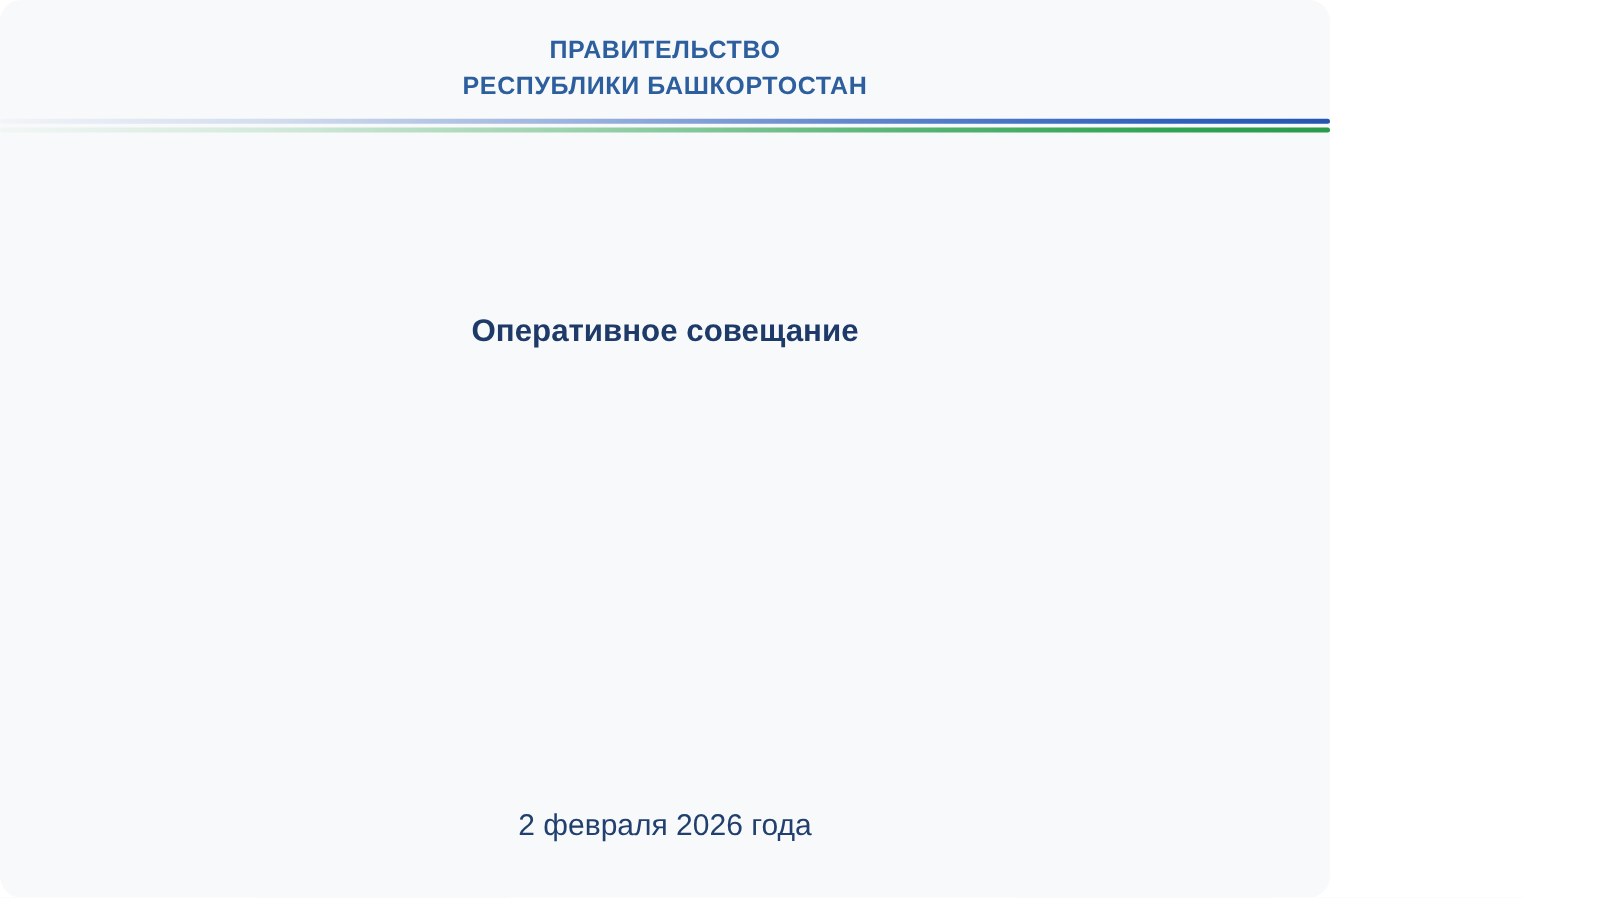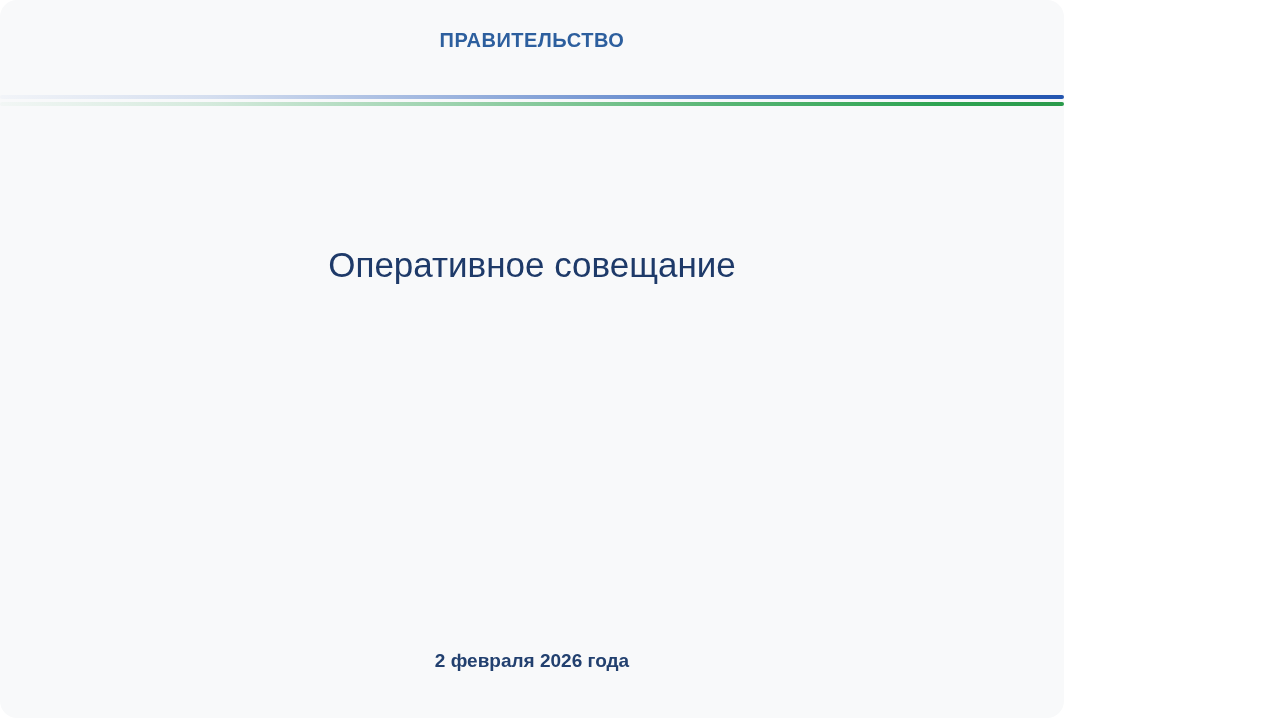--- a/index.html
+++ b/index.html
@@ -64,43 +64,44 @@
       #2a9a4b 100%);
     border-radius: 2px;
   }
   .title-block {
     position: absolute;
     top: 241px;
     left: 0;
     width: 100%;
     text-align: center;
     color: var(--title-text);
-    font-size: 35px;
+    font-size: 25px;
     line-height: 48px;
-    font-weight: normal;
+    font-weight: bold;
   }
   .footer-block {
     position: absolute;
     top: 648px;
     left: 0;
     width: 100%;
     text-align: center;
     color: var(--footer-text);
-    font-size: 19px;
+    font-size: 24px;
     line-height: 26px;
-    font-weight: bold;
+    font-weight: normal;
   }
 </style>
 </head>
 <body>
 
 <div class="slide">
 
   <header class="org-header">
     <div>ПРАВИТЕЛЬСТВО</div>
+    <div>РЕСПУБЛИКИ БАШКОРТОСТАН</div>
   </header>
 
   <div class="stripe">
     <div class="stripe-blue"></div>
     <div class="stripe-green"></div>
   </div>
 
   <main class="title-block">
     <div>Оперативное совещание</div>
   </main>

